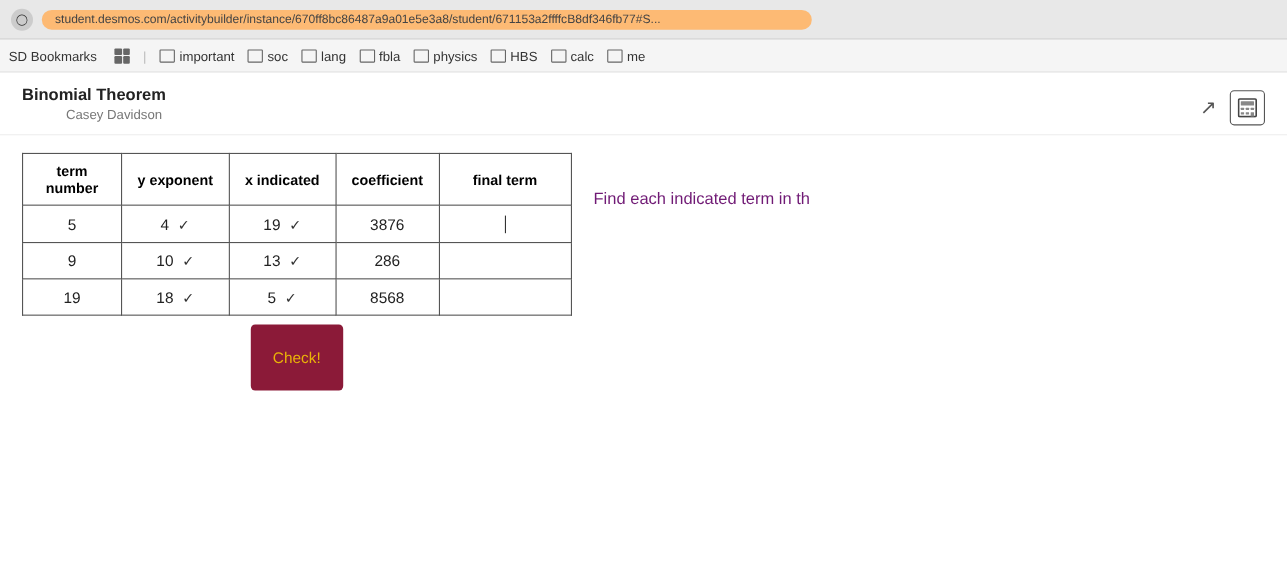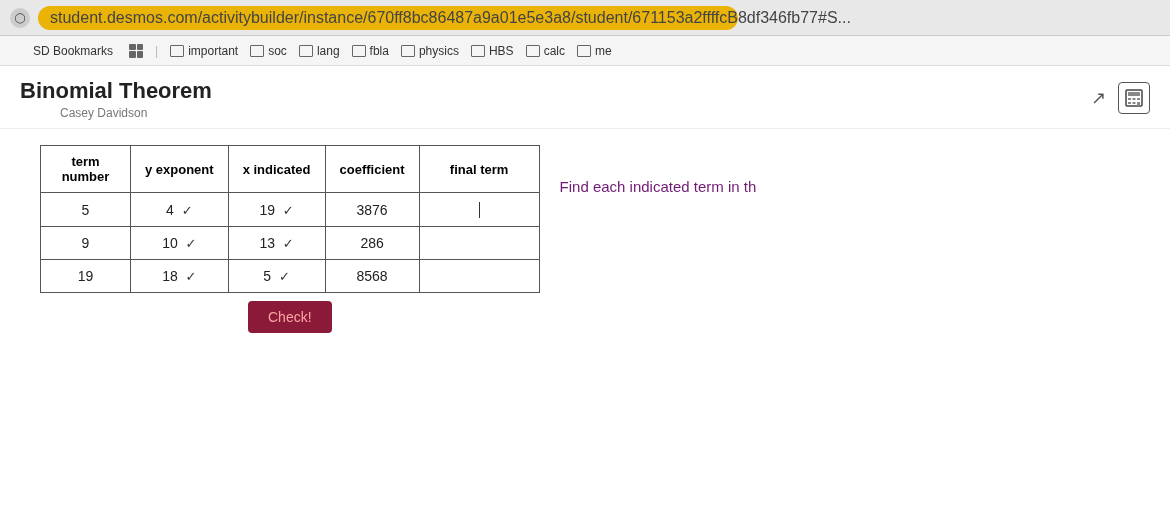--- a/index.html
+++ b/index.html
@@ -28,24 +28,24 @@
       height: 20px;
       border-radius: 50%;
       background: #ccc;
       display: flex;
       align-items: center;
       justify-content: center;
       margin-right: 8px;
       font-size: 10px;
     }
     .browser-url {
-      background: #eab308;
+      background: #fdba74;
       border-radius: 12px;
       padding: 3px 12px;
-      font-size: 16px;
+      font-size: 11px;
       color: #444;
       flex: 1;
       max-width: 700px;
     }
 
     
     .bookmarks-bar {
       background: #f5f5f5;
       height: 30px;
       display: flex;
@@ -76,42 +76,41 @@
       gap: 1px;
       width: 14px;
       height: 14px;
     }
     .grid-icon span {
       background: #666;
       border-radius: 1px;
     }
     .bookmarks-label {
       margin-right: 4px;
-      margin-left: 25px;
     }
 
     
     .page-content {
       background: white;
       height: calc(524px - 66px);
       display: flex;
       flex-direction: column;
     }
 
     
     .page-header {
       padding: 12px 20px 8px 20px;
       border-bottom: 1px solid #eee;
       display: flex;
       align-items: flex-start;
       justify-content: space-between;
     }
     .header-left {}
     .page-title {
-      font-size: 22px;
+      font-size: 15px;
       font-weight: 600;
       color: #222;
     }
     .page-author {
       font-size: 12px;
       color: #777;
       margin-top: 2px;
       margin-left: 40px;
     }
     .header-right {
@@ -136,21 +135,20 @@
       font-size: 16px;
       cursor: pointer;
     }
 
     
     .main-body {
       display: flex;
       flex: 1;
       padding: 16px 20px;
       gap: 20px;
-      margin-left: 20px;
     }
 
     
     .table-area {
       flex: 0 0 auto;
     }
 
     table {
       border-collapse: collapse;
       font-size: 14px;
@@ -193,24 +191,24 @@
     }
 
     
     .check-btn-row {
       margin-top: 8px;
       display: flex;
       justify-content: center;
     }
     .check-button {
       background: #8b1a38;
-      color: #fca5a5;
+      color: #eab308;
       border: none;
       border-radius: 4px;
-      padding: 8px 20px;
+      padding: 22px 20px;
       font-size: 14px;
       cursor: pointer;
       font-weight: 500;
     }
 
     
     .instructions-area {
       flex: 1;
       font-size: 15px;
       color: #701a75;

